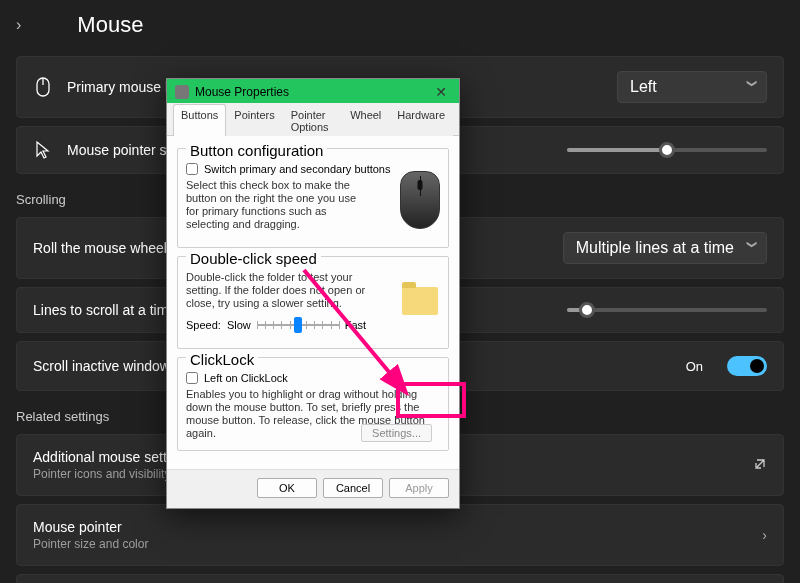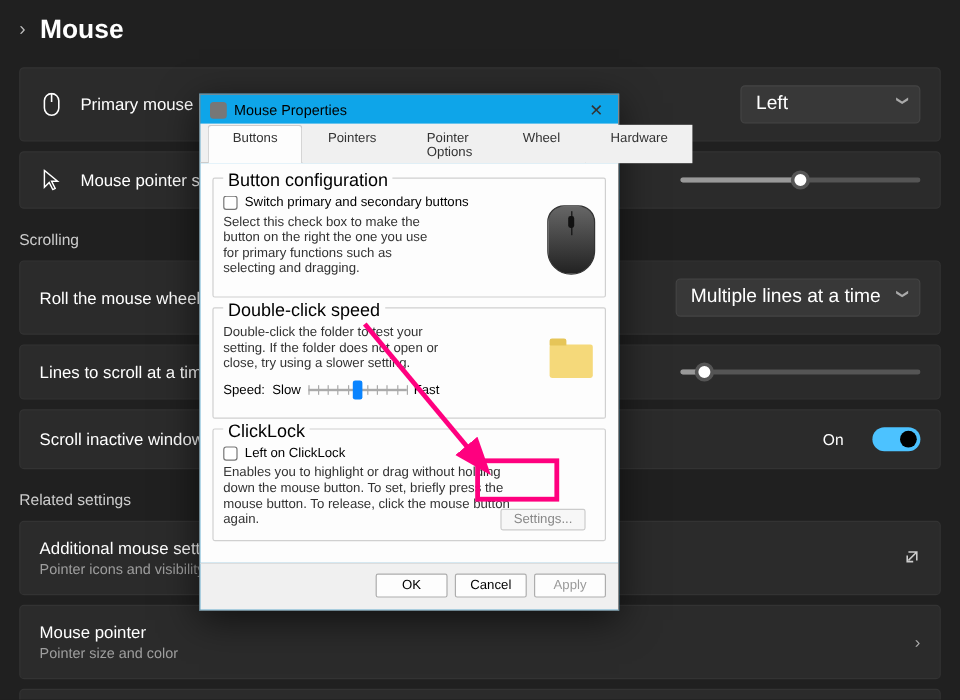--- a/index.html
+++ b/index.html
@@ -1,43 +1,43 @@
 <!DOCTYPE html>
 <html><head>
 <meta charset="utf-8">
 <style>
   * { box-sizing: border-box; margin: 0; padding: 0; font-family: "Segoe UI", sans-serif; }
   body { width: 800px; height: 583px; background: #202020; color: #fff; overflow: hidden; position: relative; }
   .breadcrumb { display:flex; align-items:center; gap:12px; padding:12px 16px 18px; font-size:22px; }
   .breadcrumb .parent { color:#bcbcbc; font-weight:400; }
   .breadcrumb .chev { color:#bcbcbc; font-size:16px; }
-  .breadcrumb .current { font-weight:700; color:#fff; }
+  .breadcrumb .current { font-weight:400; color:#fff;margin-left:44px; }
   .card { background:#2b2b2b; border:1px solid #333; border-radius:4px; margin:0 16px 8px; padding:14px 16px; display:flex; align-items:center; gap:14px; }
   .card .icon-slot { width:20px; display:flex; justify-content:center; }
   .card .label { flex:1; font-size:14px; color:#fff; }
   .card .sub { font-size:12px; color:#9e9e9e; display:block; margin-top:2px; }
   .select-box { background:#383838; border:1px solid #444; border-radius:4px; padding:6px 32px 6px 12px; font-size:16px; color:#fff; position:relative; min-width:150px; }
   .select-box::after { content:"\276F"; transform:rotate(90deg); position:absolute; right:10px; top:6px; font-size:10px; color:#aaa; }
   .section-title { font-size:13px; color:#ccc; margin:18px 16px 10px; }
   .slider-track { position:relative; width:200px; height:4px; background:#555; border-radius:2px; }
   .slider-fill { position:absolute; left:0; top:0; height:4px; background:#999; border-radius:2px; }
   .slider-thumb { position:absolute; top:-6px; width:16px; height:16px; background:#fff; border:3px solid #555; border-radius:50%; transform:translateX(-50%); }
   .toggle { width:40px; height:20px; background:#4cc2ff; border-radius:10px; position:relative; margin-left:10px; }
   .toggle::after { content:""; position:absolute; right:3px; top:3px; width:14px; height:14px; background:#000; border-radius:50%; }
   .onlabel { font-size:13px; color:#fff; }
   .chev-right { color:#aaa; font-size:14px; }
   .popout { color:#aaa; font-size:14px; }
   
-  .dialog { position:absolute; left:166px; top:78px; width:350px; background:#0ea5e9; border:1px solid #888; box-shadow:0 8px 30px rgba(0,0,0,.6); color:#000; font-size:11px; }
+  .dialog { position:absolute; left:166px; top:78px; width:294px; background:#22c55e; border:1px solid #888; box-shadow:0 8px 30px rgba(0,0,0,.6); color:#000; font-size:11px; }
   .dlg-titlebar { display:flex; align-items:center; padding:6px 6px 4px 8px; }
   .dlg-titlebar .mouse-ico { width:14px; height:14px; background:#777; border-radius:3px; margin-right:6px; }
   .dlg-titlebar .ttl { flex:1; font-size:12px; }
   .dlg-close { width:24px; text-align:center; font-size:14px; line-height:14px; color:#333; }
   .tabs { display:flex; gap:0; padding:0 6px; border-bottom:1px solid #ccc; background:#f0f0f0; }
-  .tab { padding:4px 20px 3px; font-size:11px; color:#333; border:1px solid transparent; border-bottom:none; position:relative; top:1px; background:#f0f0f0;}
+  .tab { padding:4px 7px 3px; font-size:11px; color:#333; border:1px solid transparent; border-bottom:none; position:relative; top:1px; background:#f0f0f0;}
   .tab.active { background:#fdfdfd; border-color:#ccc; border-radius:3px 3px 0 0; }
   .dlg-body { background:#fdfdfd; padding:6px 10px 10px; }
   .group { border:1px solid #d0d0d0; border-radius:2px; padding:14px 8px 8px; margin:6px 0 8px; position:relative; }
   .group-title { position:absolute; top:-7px; left:8px; background:#fdfdfd; padding:0 4px; font-size:15px; color:#000; }
   .chk { display:flex; gap:6px; margin-bottom:4px; }
   .chk input { width:12px; height:12px; }
   .desc { font-size:11px; color:#333; line-height:13px; max-width:180px; }
   .mouse-img { position:absolute; right:8px; top:22px; width:40px; height:58px; background:linear-gradient(#666,#222); border-radius:14px 14px 20px 20px; border:1px solid #333; }
   .mouse-img::before { content:""; position:absolute; left:50%; top:4px; width:1px; height:20px; background:#111; }
   .mouse-img::after { content:""; position:absolute; left:50%; top:8px; width:5px; height:10px; background:#111; border-radius:2px; transform:translateX(-50%); }

